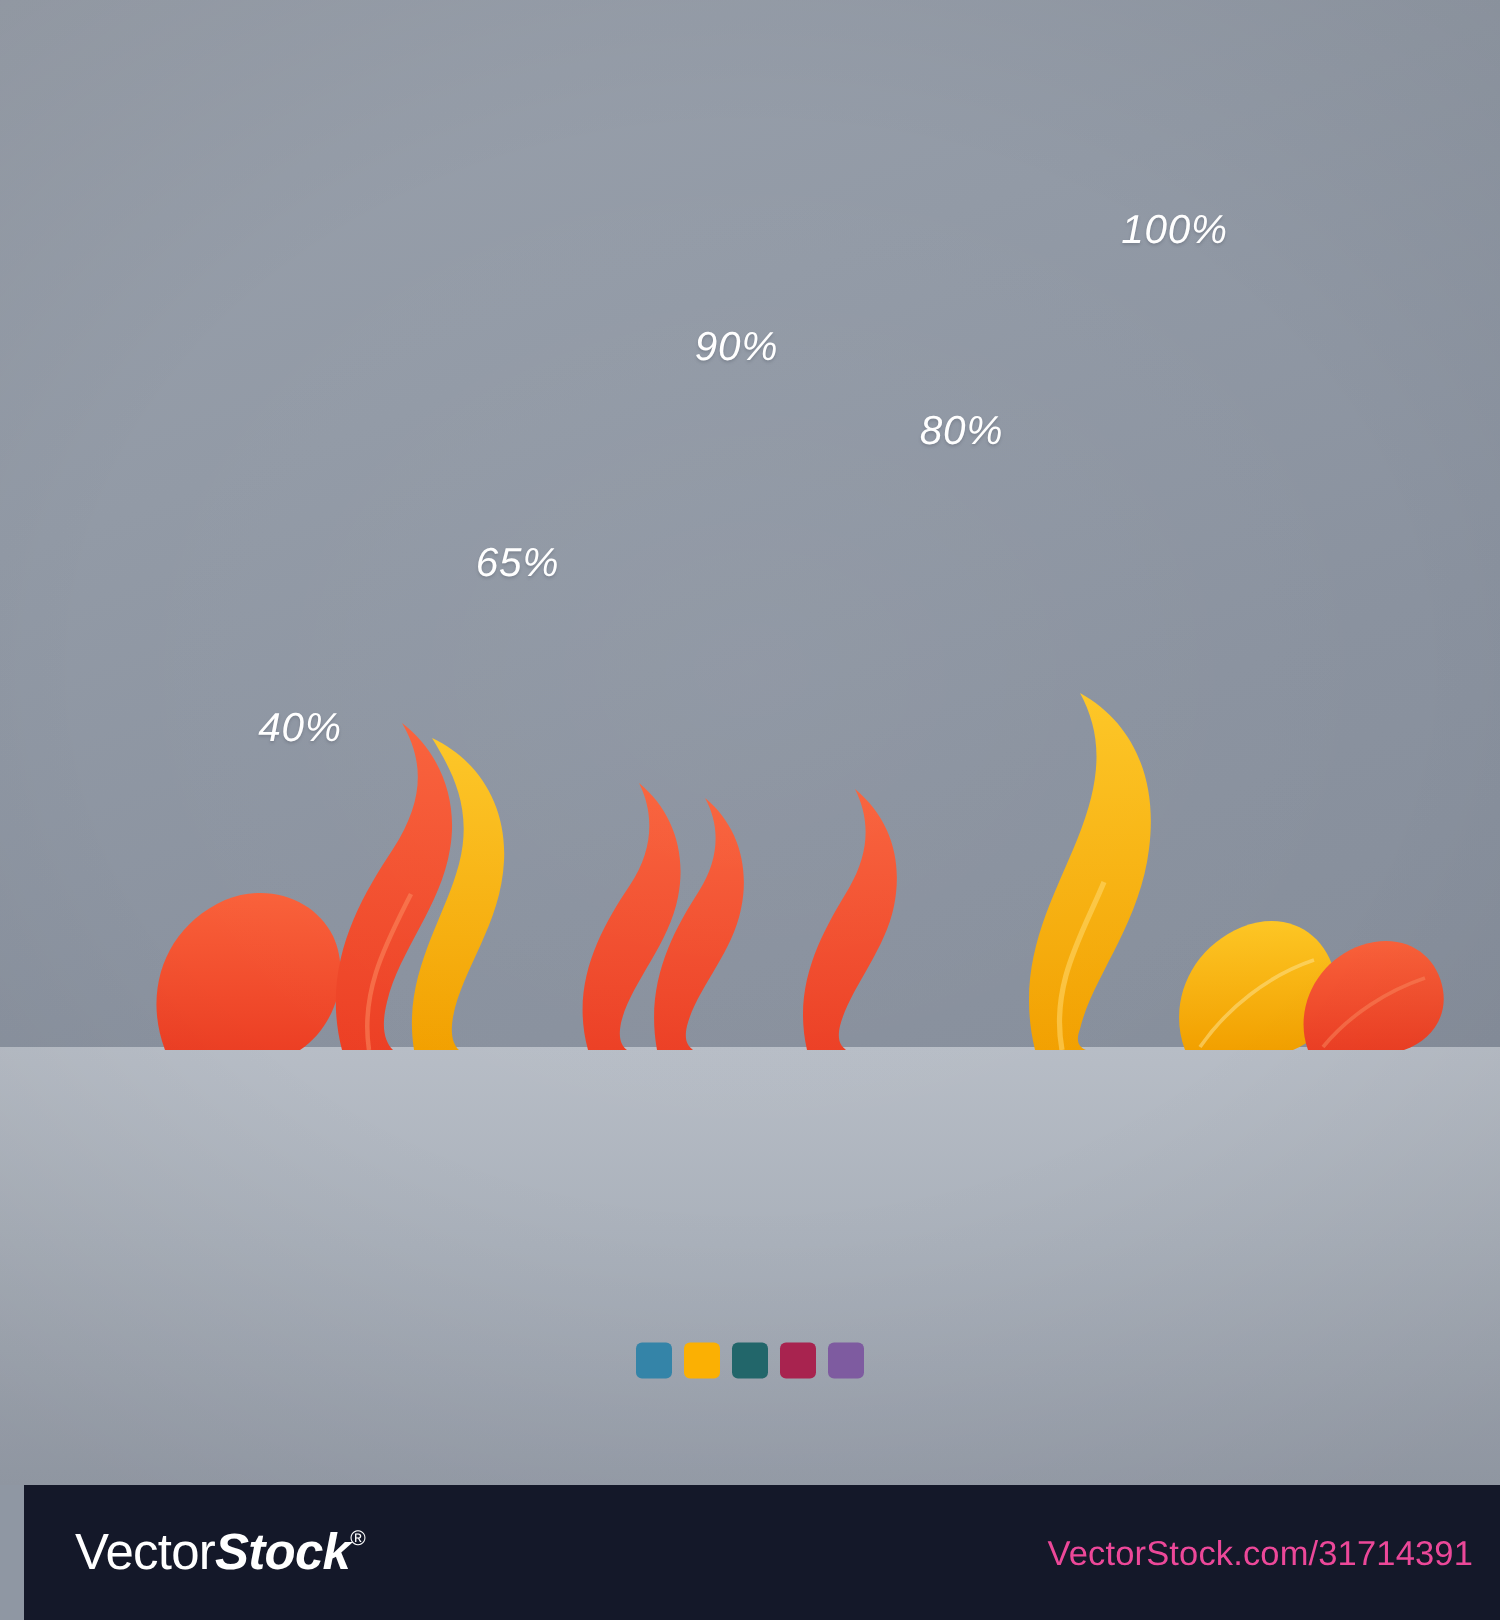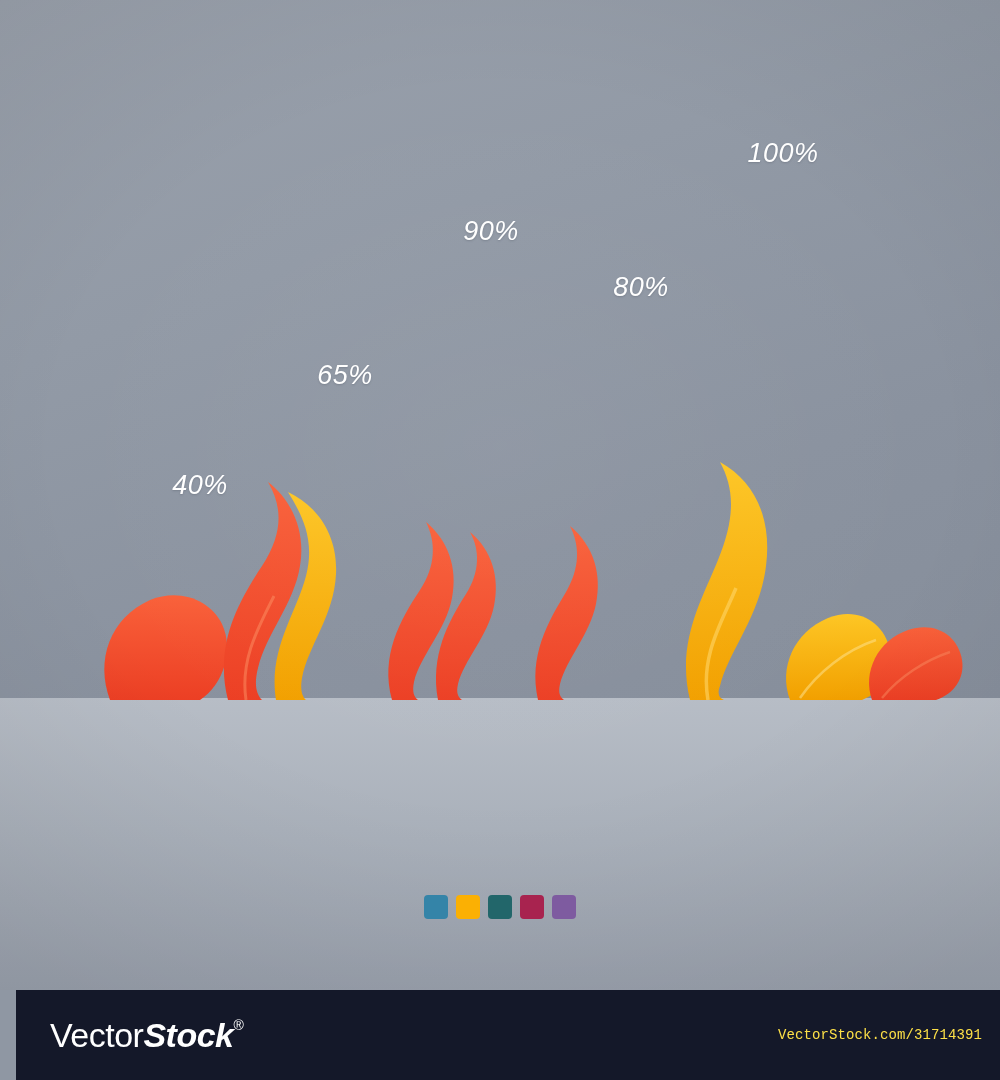--- a/index.html
+++ b/index.html
@@ -131,25 +131,24 @@
   }
   .wm-logo .bold { font-weight: bold; font-style: italic; }
   .wm-logo .reg {
     font-size: 14px;
     vertical-align: super;
     line-height: 1;
     position: relative;
     top: 2px;
   }
   .wm-url {
-    color: #fde047;
-    font-size: 14px;
+    color: #ec4899;
+    font-size: 23px;
     letter-spacing: 0.1px;
     font-weight: 400;
-    font-family: Liberation Mono, monospace;
   }
 </style>
 </head>
 <body>
 
 <div id="stage">
 
   <div class="bg-upper"></div>
   <div class="bg-lower"></div>
 

